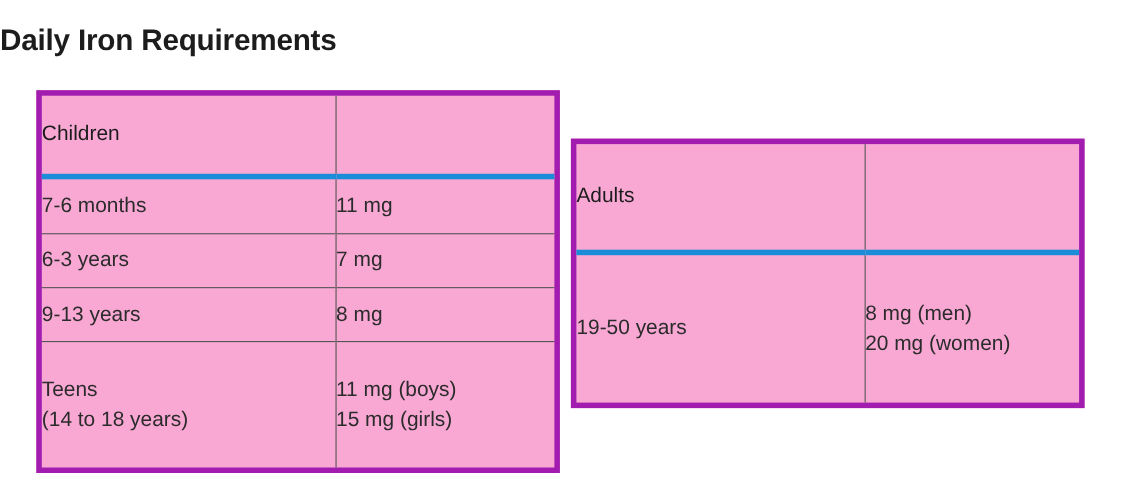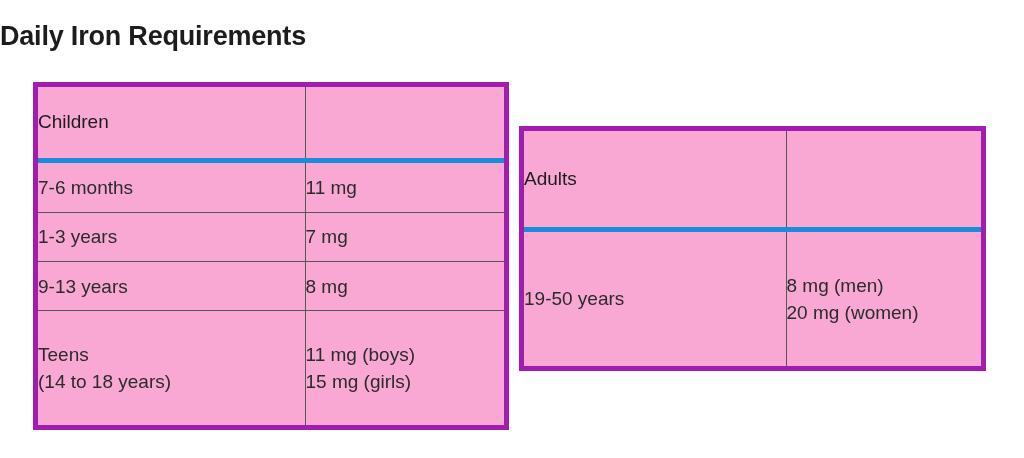--- a/index.html
+++ b/index.html
@@ -133,21 +133,21 @@
         <th class="hdr-label">Children</th>
         <th class="hdr-blank"></th>
       </tr>
 
       <tr class="body-row first r-h39">
         <td class="cell-label">7-6 months</td>
         <td class="cell-value">11 mg</td>
       </tr>
 
       <tr class="body-row r-h39">
-        <td class="cell-label">1-3 years</td>
+        <td class="cell-label">6-3 years</td>
         <td class="cell-value">7 mg</td>
       </tr>
 
 
       <tr class="body-row r-h39">
         <td class="cell-label">9-13 years</td>
         <td class="cell-value">8 mg</td>
       </tr>
 
       <tr class="body-row r-h92">

